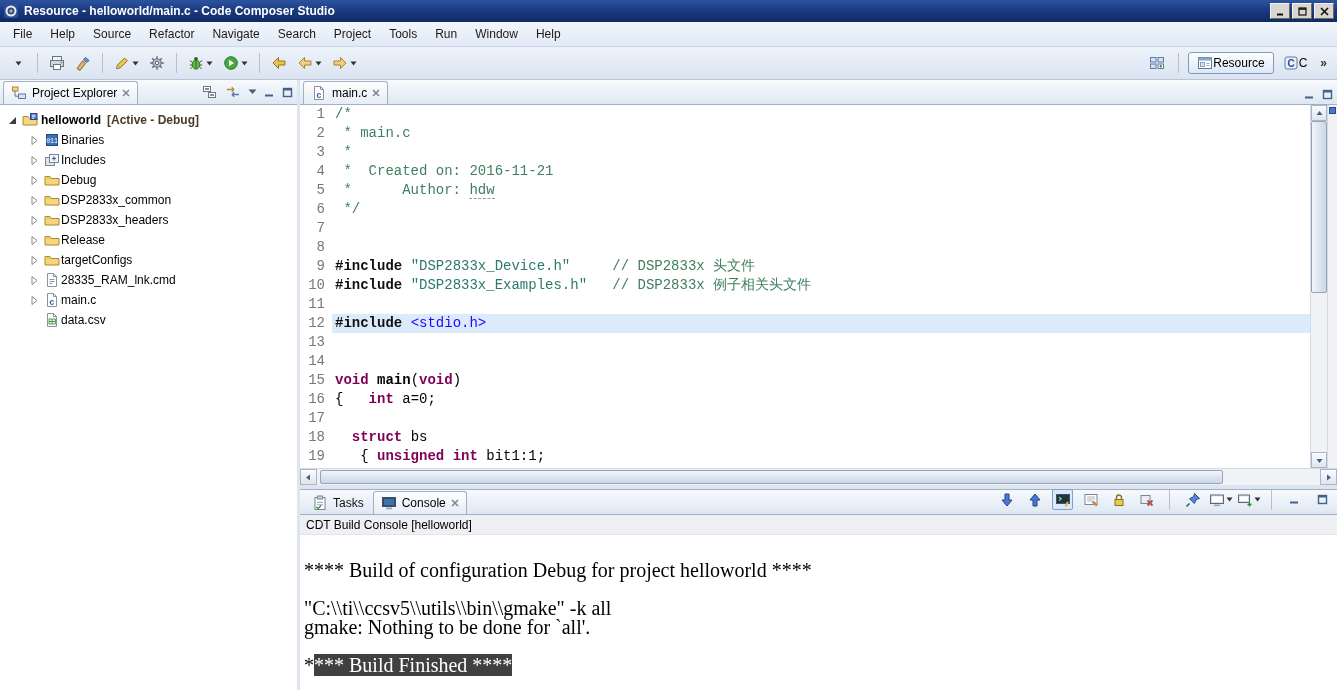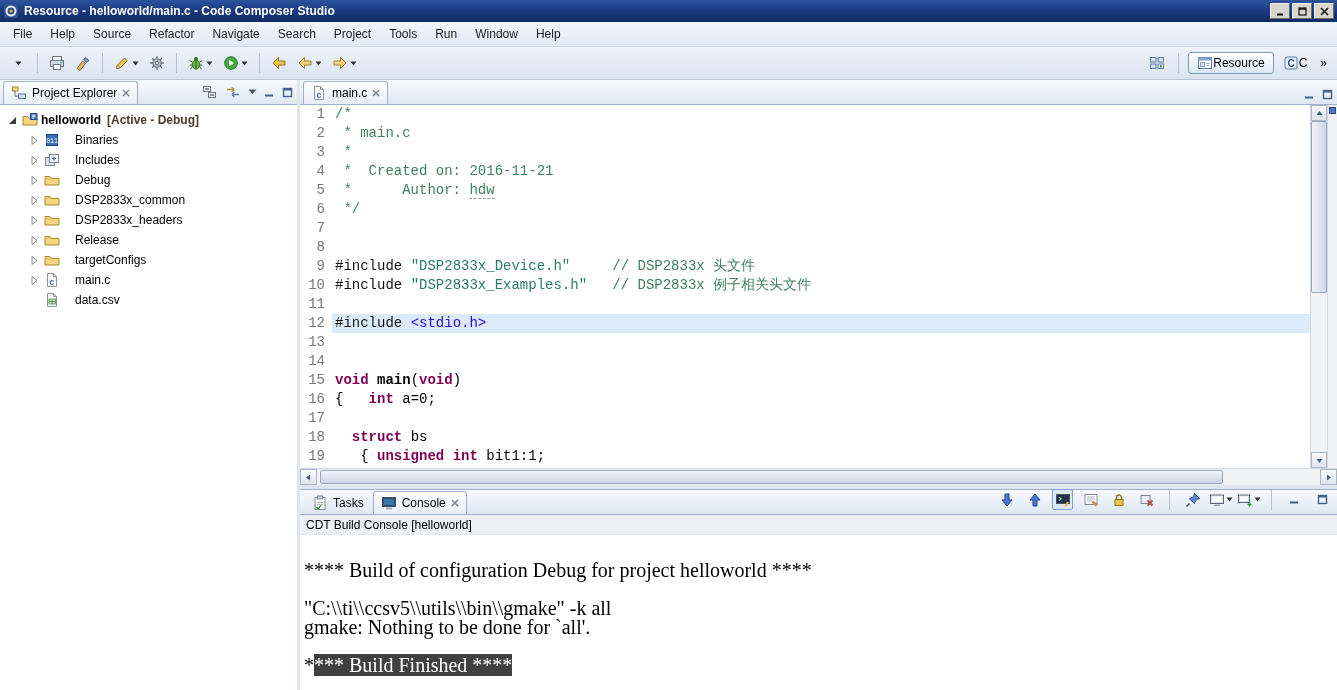--- a/index.html
+++ b/index.html
@@ -28,37 +28,37 @@
 .view-tabs{height:25px;background:linear-gradient(#f7fafd,#dee7f2);border-bottom:1px solid #9fb1c9;display:flex;align-items:flex-end;padding:2px 4px 0 3px;flex:none}
 .view-tab{display:flex;align-items:center;gap:5px;padding:3px 7px;background:linear-gradient(#fefefe,#e6edf6);border:1px solid #9fb1c9;border-bottom:none;border-radius:3px 3px 0 0;font-size:12px;white-space:nowrap}
 .view-toolbar{margin-left:auto;display:flex;align-items:center;gap:7px;padding-bottom:4px}
 .mmbtn,.vbtn{display:inline-flex;align-items:center;justify-content:center}
 .tree{flex:1;background:#fff;padding-top:5px;overflow:hidden}
 .trow{height:20px;display:flex;align-items:center;font-size:12px}
 .trow.root{padding-left:5px}
 .trow.child{padding-left:27px}
 .trow .exp{width:15px;display:inline-flex;justify-content:center;flex:none}
 .trow .icon{width:19px;display:inline-flex;justify-content:center;flex:none}
-.tlabel{margin-left:14px;white-space:nowrap}
+.tlabel{margin-left:0;white-space:nowrap}
 .root-label{font-weight:bold;margin-left:2px}
 .root-dec{font-weight:bold;color:#4a3b26;margin-left:6px}
 
 .right-col{flex:1;display:flex;flex-direction:column;min-width:0;background:#dfe5ee}
 .editor-area{height:405px;flex:none;display:flex;flex-direction:column;background:#fff}
 .editor-body{flex:1;display:flex;min-height:0}
 .code{flex:1;overflow:hidden;font-family:"Liberation Mono",monospace;font-size:14px;line-height:19px;white-space:pre;background:#fff}
 .line{display:flex;height:19px}
 .ln{width:32px;text-align:right;padding-right:7px;color:#787878;flex:none}
 .lc{flex:1;padding-left:3px;min-width:0}
 .line.hl .lc{background:#dcebfb}
 .cm{color:#3f7f5f}
 .str{color:#2b7a6b}
 .inc{color:#2a00ff}
 .kw{color:#7f0055;font-weight:bold}
-.pp{color:#111;font-weight:normal}
+.pp{color:#111;font-weight:bold}
 .fn{font-weight:bold}
 .spell{border-bottom:1px dashed #999}
 
 .vscroll{width:17px;flex:none;background:#f1f2f6;border-left:1px solid #d4d9e2;display:flex;flex-direction:column}
 .sbtn{height:16px;background:linear-gradient(#fafbfd,#dfe5ee);border:1px solid #aab6c8;display:flex;align-items:center;justify-content:center;flex:none}
 .sbtn.h{width:17px;height:100%}
 .vtrack{flex:1;position:relative}
 .vthumb{position:absolute;left:0;right:0;top:0;height:52%;background:linear-gradient(90deg,#f2f5fa,#ccd6e6);border:1px solid #96a5bc;border-radius:2px}
 .overview{width:10px;flex:none;background:#f1f2f6;border-left:1px solid #d4d9e2;position:relative}
 .ov-mark{position:absolute;top:2px;left:1px;width:7px;height:7px;background:#4a78c8;border:1px solid #2a4a8a}
@@ -458,20 +458,35 @@
           <div class="trow child">
             <span class="exp">
               <svg width="9" height="9" viewBox="0 0 9 9">
                 <path d="M2 0.5l5 4-5 4z" fill="#fff" stroke="#8a8a8a"></path>
               </svg>
             </span>
             <span class="icon">
               <svg width="16" height="16" viewBox="0 0 16 16">
                 <path d="M3.5 1.5h6l3 3v10h-9z" fill="#fff" stroke="#8892a2"></path>
                 <path d="M9.5 1.5v3h3" fill="none" stroke="#8892a2"></path>
+                <path d="M5.5 7.5h5M5.5 9.5h5M5.5 11.5h3" stroke="#8899aa" stroke-width="1"></path>
+              </svg>
+            </span>
+            <span class="tlabel">28335_RAM_lnk.cmd</span>
+          </div>
+          <div class="trow child">
+            <span class="exp">
+              <svg width="9" height="9" viewBox="0 0 9 9">
+                <path d="M2 0.5l5 4-5 4z" fill="#fff" stroke="#8a8a8a"></path>
+              </svg>
+            </span>
+            <span class="icon">
+              <svg width="16" height="16" viewBox="0 0 16 16">
+                <path d="M3.5 1.5h6l3 3v10h-9z" fill="#fff" stroke="#8892a2"></path>
+                <path d="M9.5 1.5v3h3" fill="none" stroke="#8892a2"></path>
                 <text x="8" y="12.5" font-size="9" font-weight="bold" fill="#3a5fae" text-anchor="middle" font-family="Liberation Mono,monospace">c</text>
               </svg>
             </span>
             <span class="tlabel">main.c</span>
           </div>
           <div class="trow child">
             <span class="exp"></span>
             <span class="icon">
               <svg width="16" height="16" viewBox="0 0 16 16">
                 <path d="M3.5 1.5h6l3 3v10h-9z" fill="#fff" stroke="#8892a2"></path>

